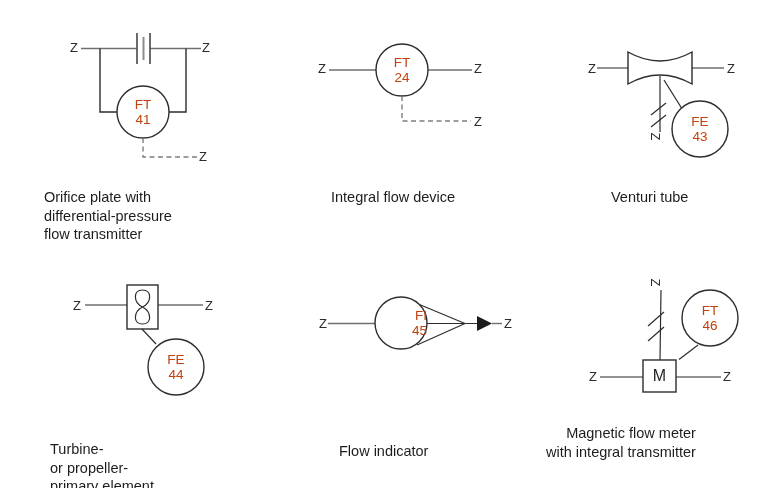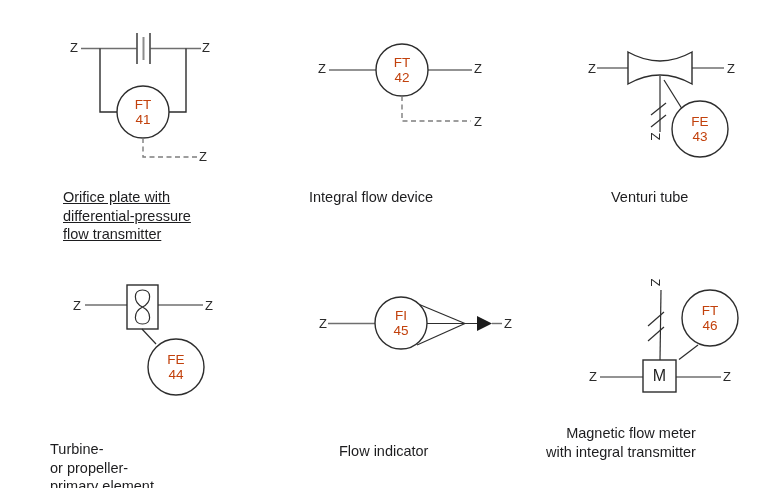--- a/index.html
+++ b/index.html
@@ -125,46 +125,46 @@
   <span class="z" style="left:589px; top:370px;">Z</span>
   <span class="z" style="left:723px; top:370px;">Z</span>
   <span class="z rot" style="left:652px; top:276px;">Z</span>
 
   <div class="tag" style="left:117px; top:86px;">
     <span>FT</span>
     <span>41</span>
   </div>
   <div class="tag" style="left:376px; top:44px;">
     <span>FT</span>
-    <span>42</span>
+    <span>24</span>
   </div>
   <div class="tag" style="left:674px; top:103px;">
     <span>FE</span>
     <span>43</span>
   </div>
   <div class="tag" style="left:150px; top:341px;">
     <span>FE</span>
     <span>44</span>
   </div>
-  <div class="tag" style="left:375px; top:297px;">
+  <div class="tag" style="left:375px; top:297px;align-items:flex-end;">
     <span>FI</span>
     <span>45</span>
   </div>
   <div class="tag" style="left:684px; top:292px;">
     <span>FT</span>
     <span>46</span>
   </div>
   <div class="mlabel" style="left:643px; top:360px; width:33px; height:32px;">M</div>
 
-  <div class="caption" style="left:63px; top:188px;text-decoration:underline;">
+  <div class="caption" style="left:44px; top:188px;">
     <div>Orifice plate with</div>
     <div>differential-pressure</div>
     <div>flow transmitter</div>
   </div>
-  <div class="caption" style="left:309px; top:188px;text-align:center;">
+  <div class="caption" style="left:331px; top:188px;text-align:center;">
     <div>Integral flow device</div>
   </div>
   <div class="caption" style="left:611px; top:188px;">
     <div>Venturi tube</div>
   </div>
   <div class="caption" style="left:50px; top:440px;">
     <div>Turbine-</div>
     <div>or propeller-</div>
     <div>primary element</div>
   </div>

